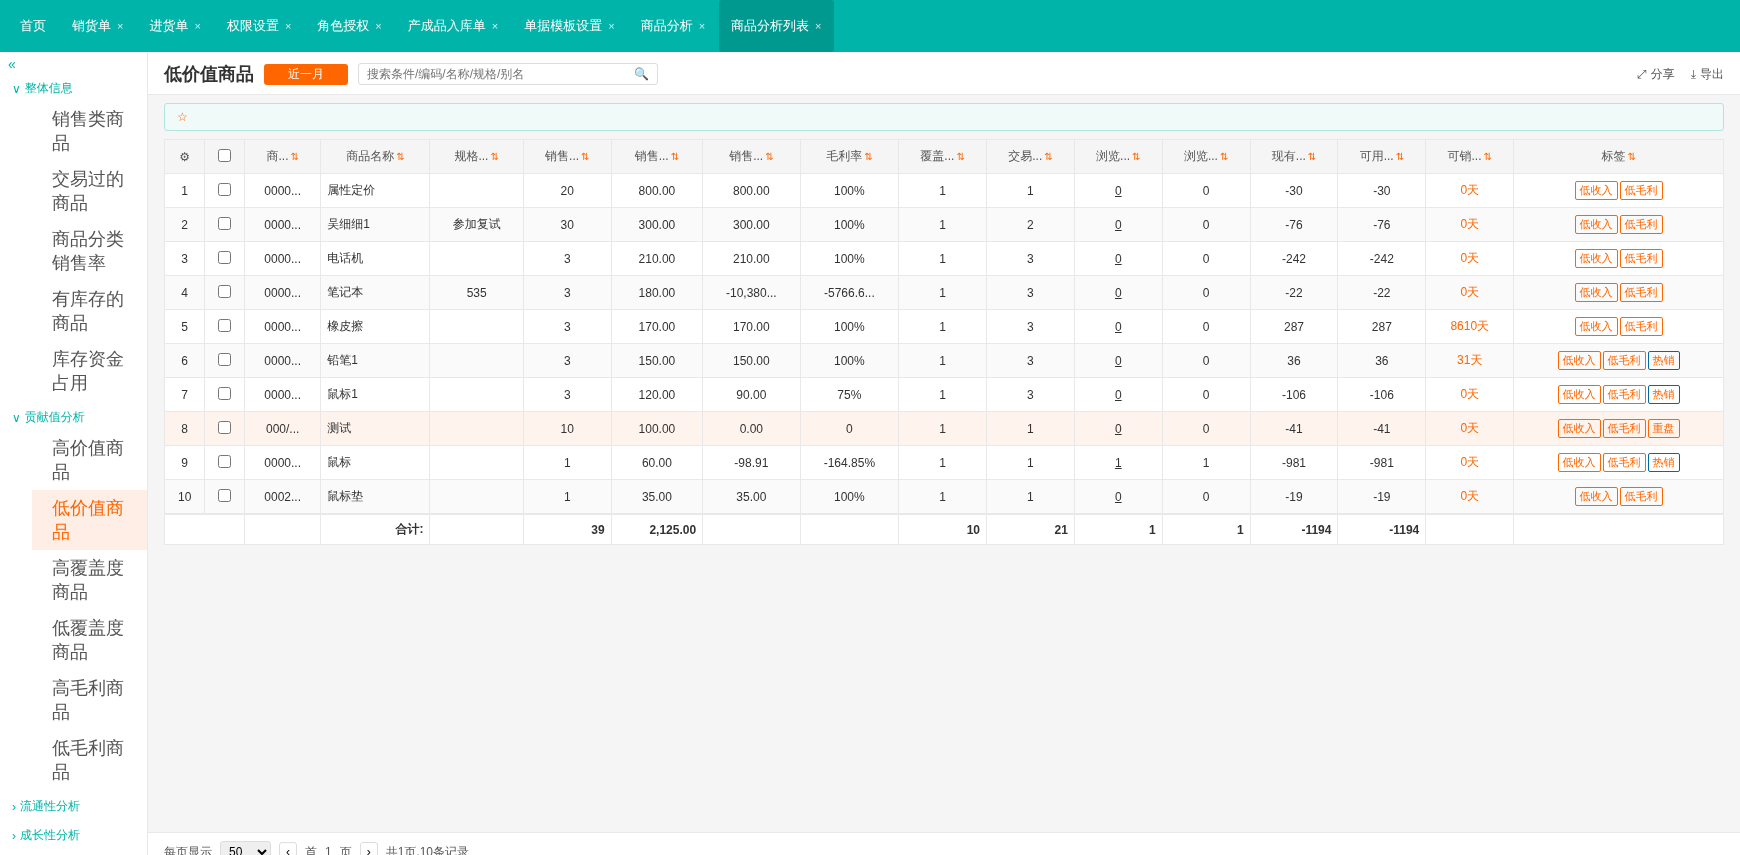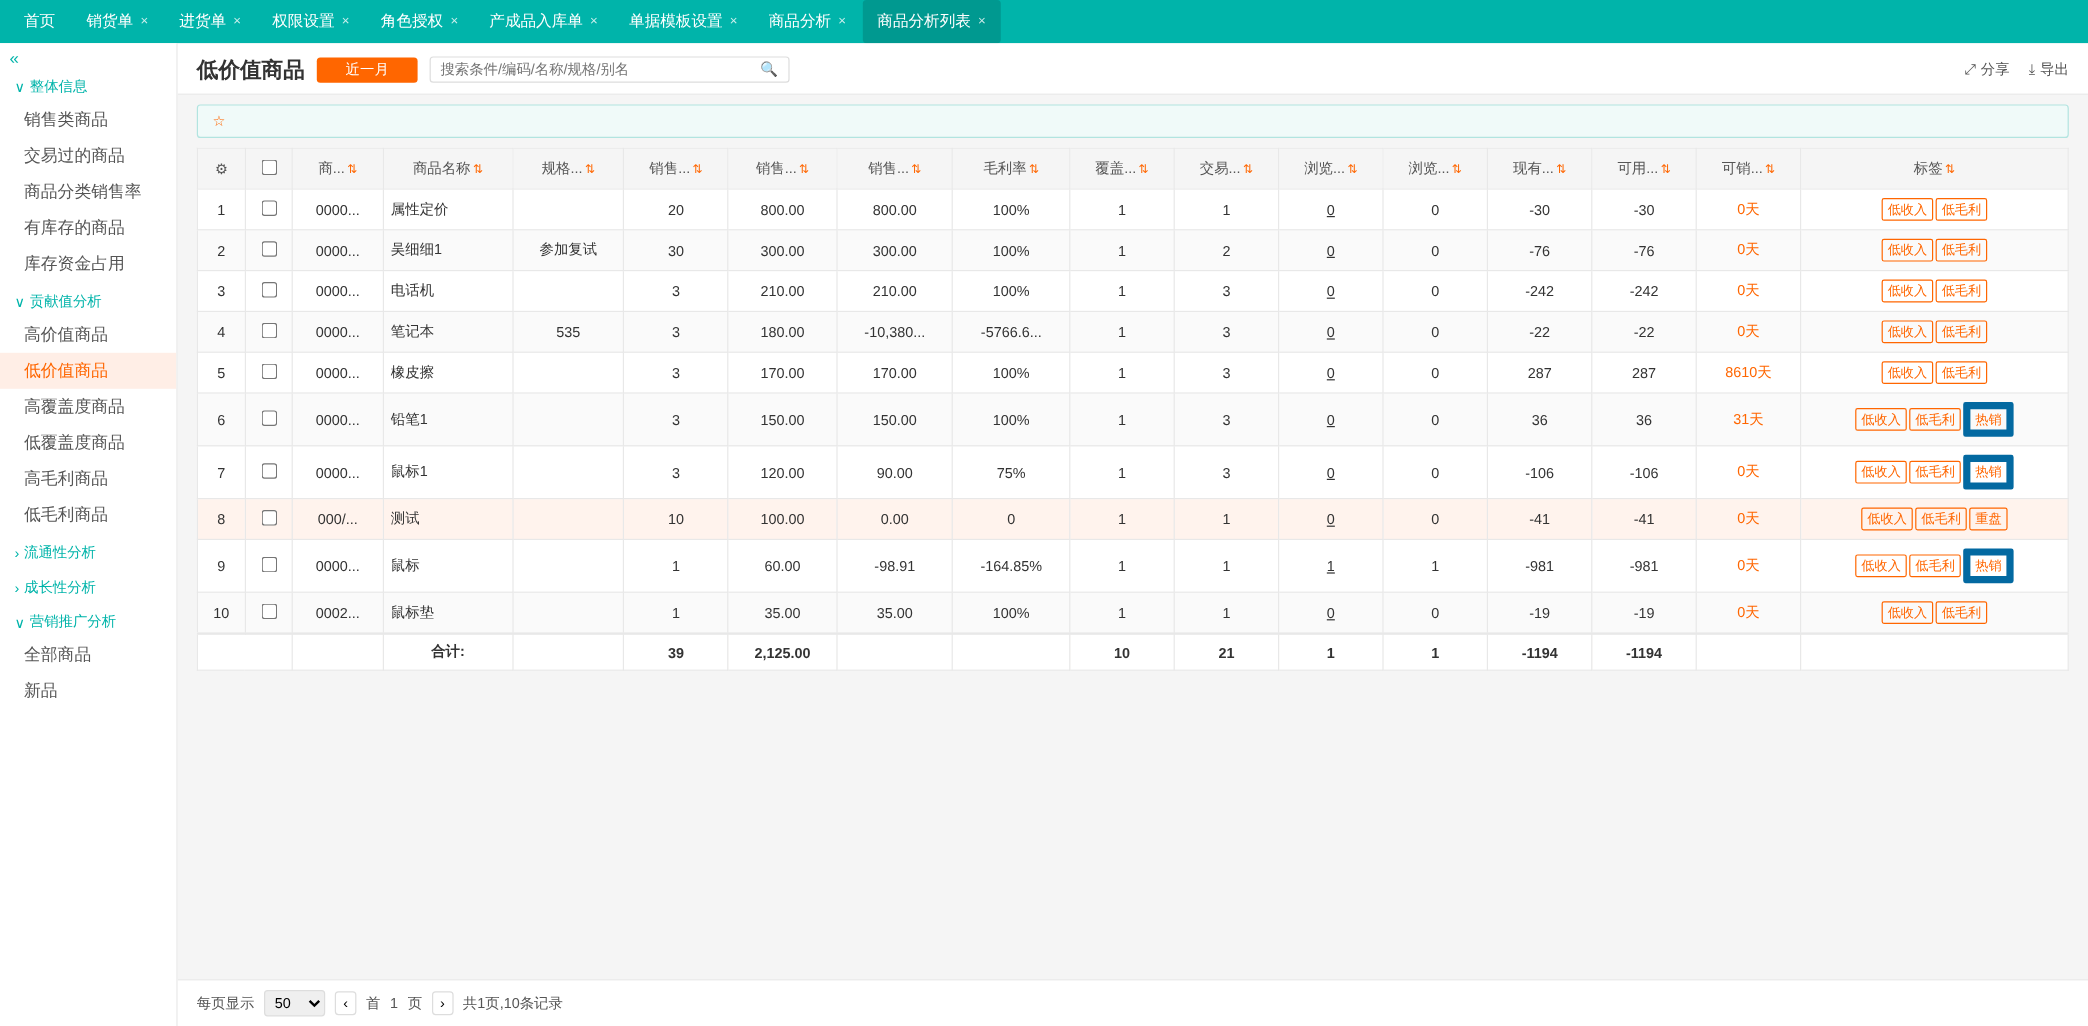--- a/index.html
+++ b/index.html
@@ -3,21 +3,21 @@
   <meta charset="utf-8">
   <style>
     * { box-sizing: border-box; margin: 0; padding: 0; font-family: "Microsoft YaHei", Arial, sans-serif; }
     body { background: #f5f5f5; font-size: 12px; color: #333; }
     
     
     .top-nav {
       background: #00b4aa;
       display: flex;
       align-items: center;
-      height: 36px;
+      height: 52px;
       padding: 0 8px;
       gap: 2px;
     }
     .nav-item {
       color: #fff;
       padding: 4px 12px;
       cursor: pointer;
       border-radius: 3px;
       white-space: nowrap;
       font-size: 13px;
@@ -54,21 +54,22 @@
       padding: 8px 12px 4px;
       display: flex;
       align-items: center;
       gap: 4px;
       cursor: pointer;
     }
     .sidebar-item {
       padding: 6px 12px 6px 20px;
       cursor: pointer;
       color: #555;
-      font-size: 14px;
+      font-size: 18px;
+      margin-left: 32px;
     }
     .sidebar-item.active { background: #ffeee6; color: #ff6600; }
     
     
     .content-area {
       flex: 1;
       display: flex;
       flex-direction: column;
       overflow: hidden;
     }
@@ -197,34 +198,35 @@
     tr.highlighted td { background: #fff3ed; }
     
     .tag {
       display: inline-block;
       padding: 1px 4px;
       border-radius: 2px;
       font-size: 11px;
       margin: 1px;
     }
     .tag-orange { color: #ff6600; border: 1px solid #ff6600; }
-    .tag-hot { color: #ff6600; border: 6px solid #0369a1; }
+    .tag-hot { color: #ff6600; border: 1px solid #0369a1; }
     
     .text-orange { color: #ff6600; }
     
     .underline { text-decoration: underline; cursor: pointer; }
     
     
     .total-row {
       background: #fff8f0;
       border-top: 2px solid #e8e8e8;
     }
     .total-row td {
       background: #fff8f0;
       font-weight: bold;
+      text-align: right;
     }
     
     
     .pagination-bar {
       background: #fff;
       border-top: 1px solid #e8e8e8;
       padding: 8px 16px;
       display: flex;
       align-items: center;
       justify-content: flex-start;

